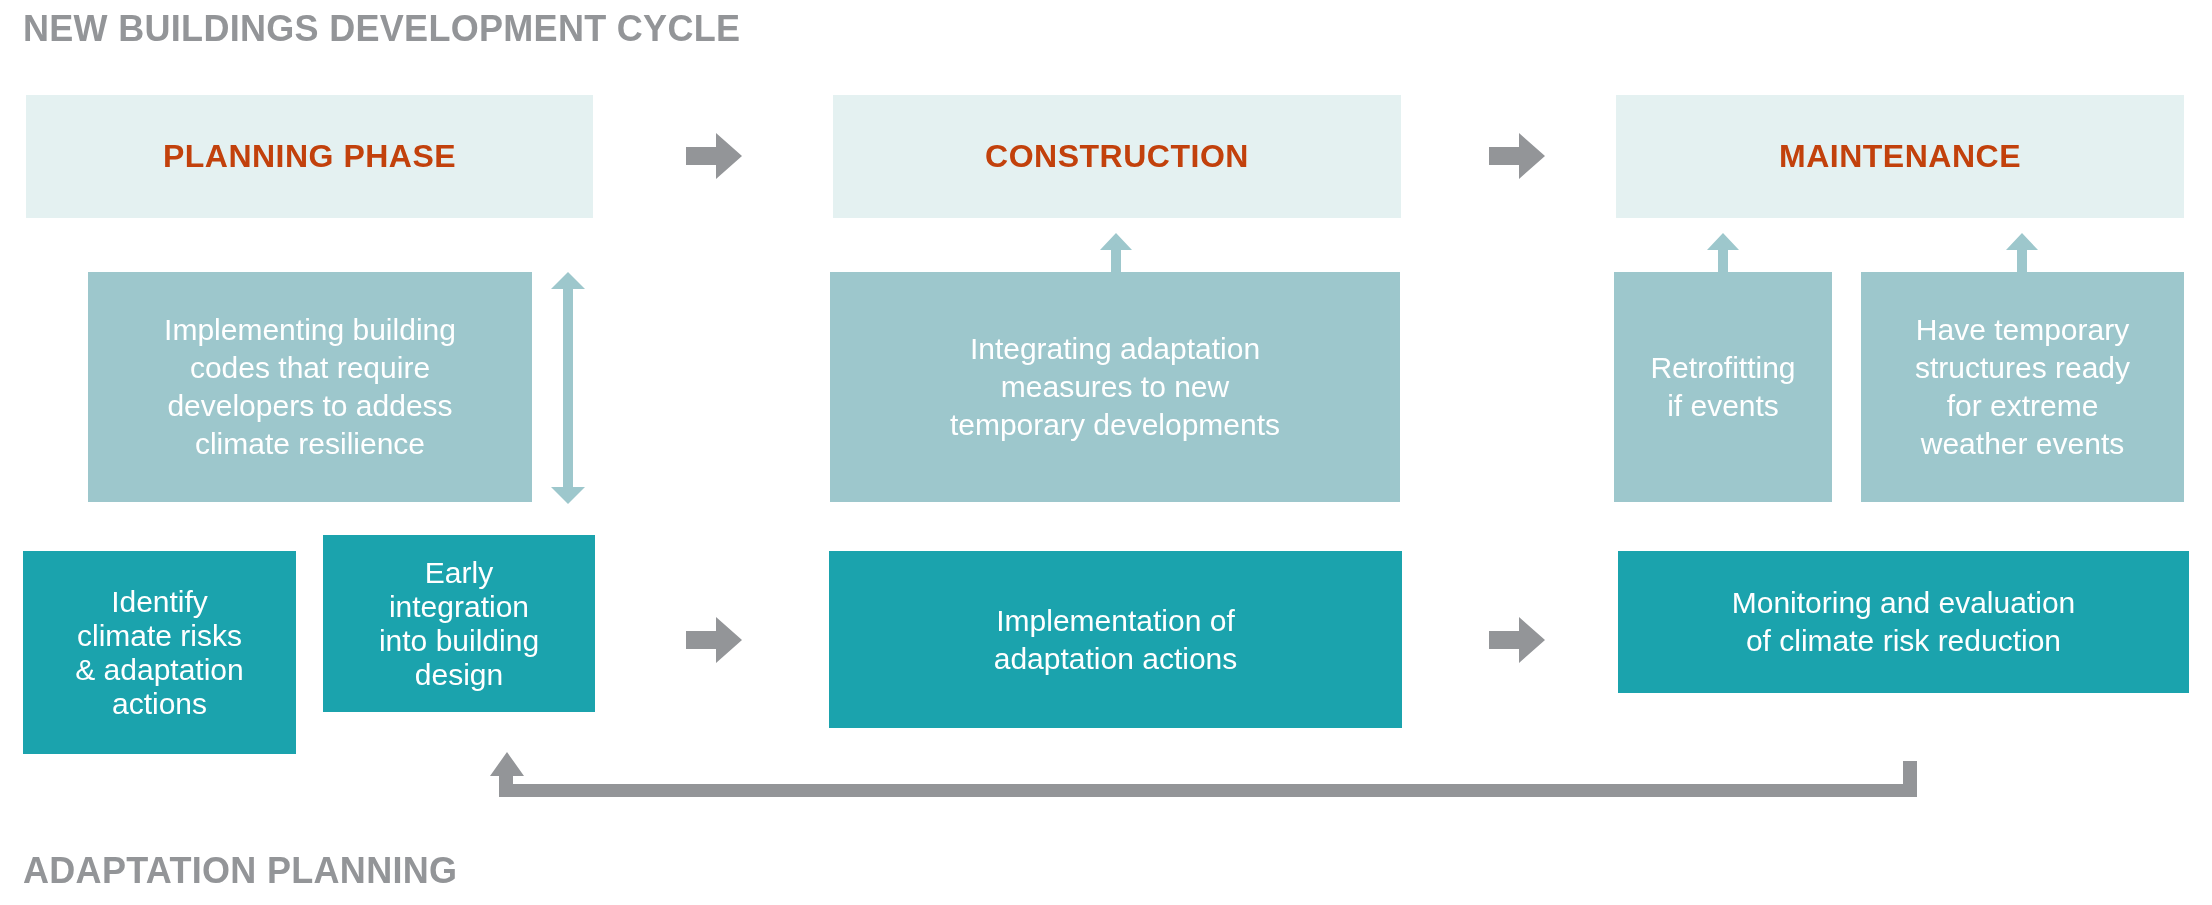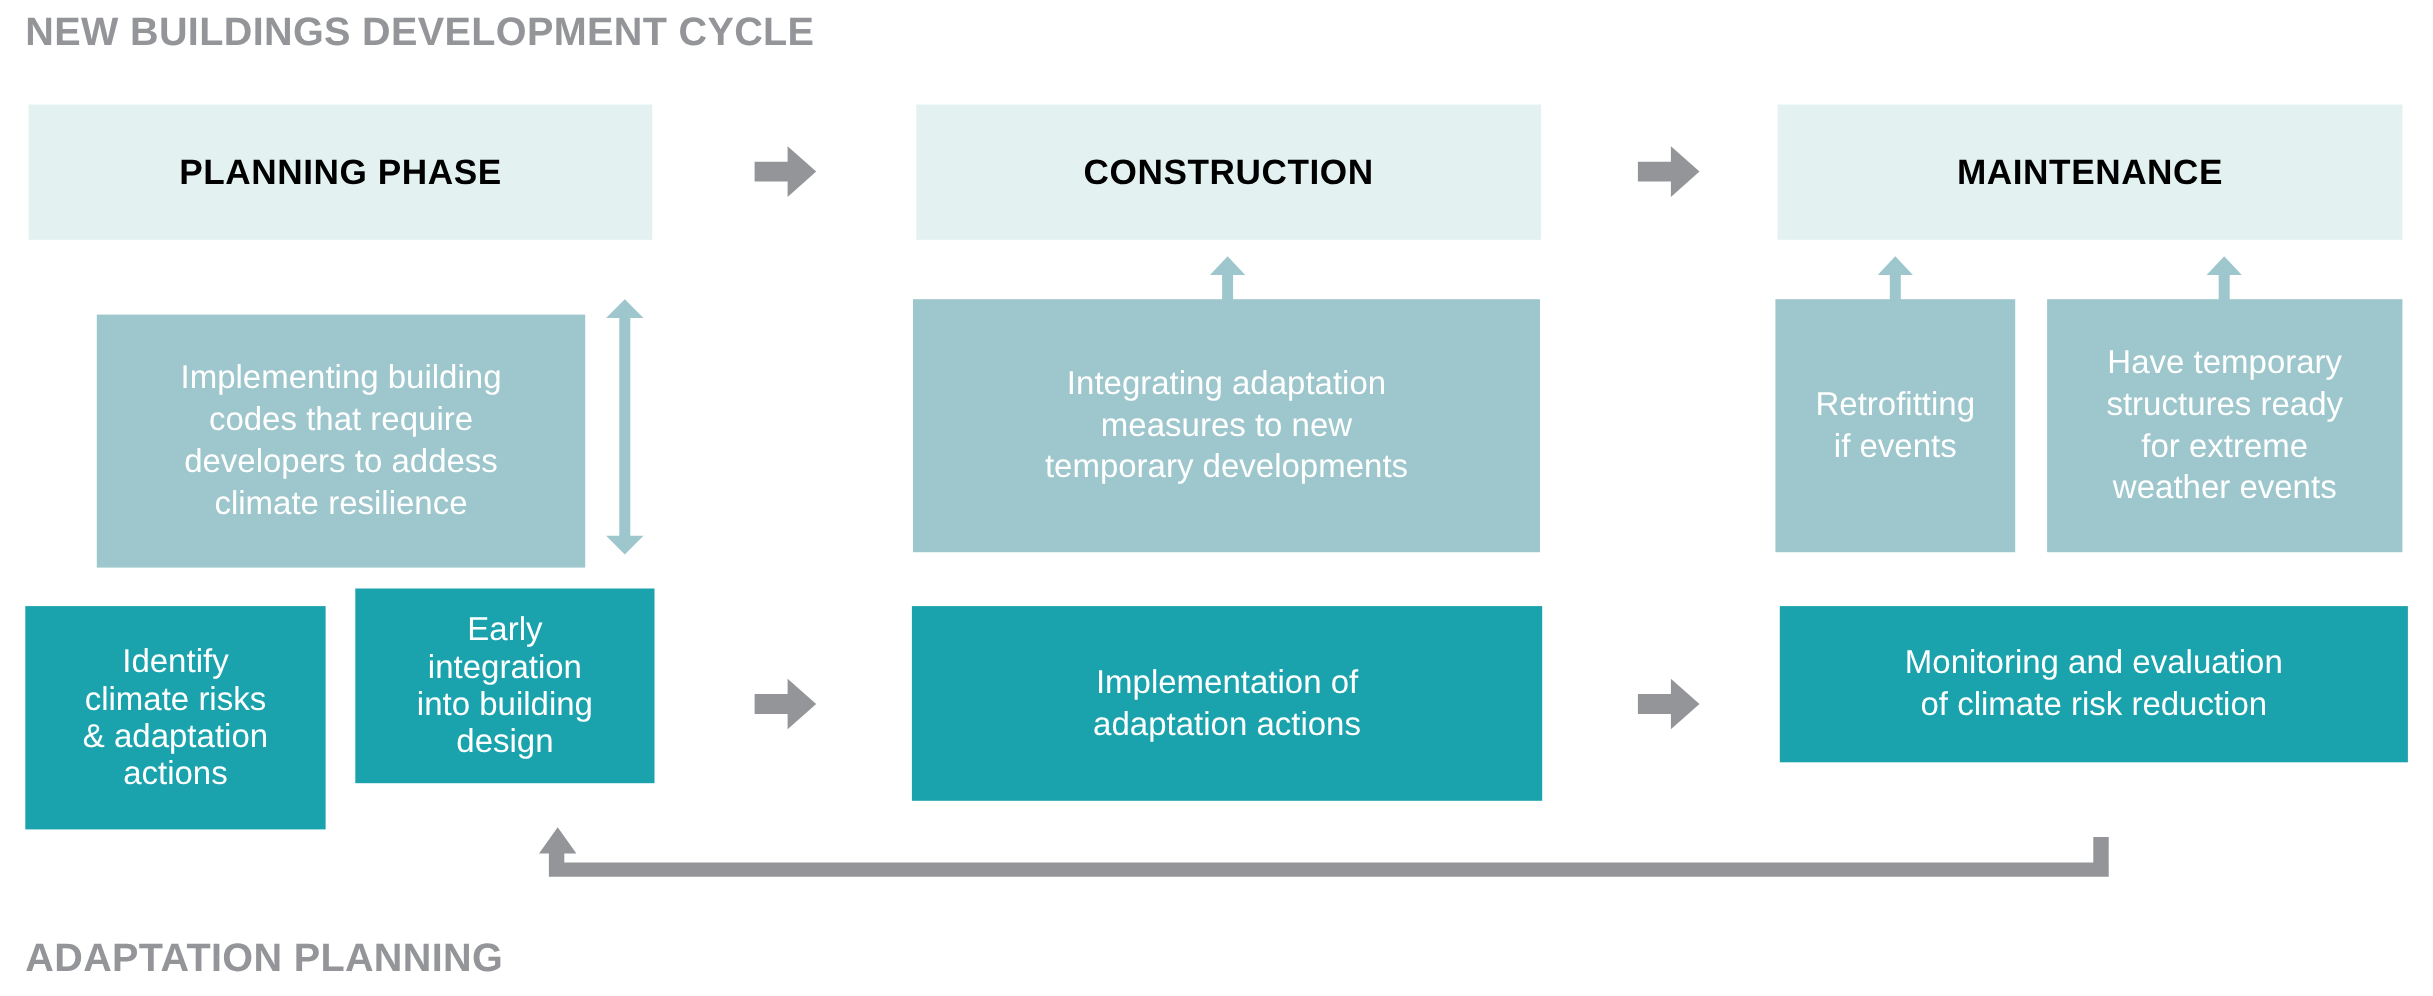--- a/index.html
+++ b/index.html
@@ -1,21 +1,21 @@
 <!DOCTYPE html>
 <html><head>
 <meta charset="utf-8">
 <style>
   html, body { margin:0; padding:0; background:#ffffff; }
   body { width:2212px; height:905px; position:relative; overflow:hidden;
          font-family:"Liberation Sans", "DejaVu Sans", sans-serif; }
   .abs { position:absolute; box-sizing:border-box; }
   .section-title { color:#939598; font-weight:bold; font-size:36px; letter-spacing:0.3px; white-space:nowrap; }
   .phase { background:#e4f1f1; display:flex; align-items:center; justify-content:center;
-           color:#000000; font-weight:bold; font-size:32px; letter-spacing:0.5px; }
+           color:#c2410c; font-weight:bold; font-size:32px; letter-spacing:0.5px; }
   .mid { background:#9dc7cc; display:flex; align-items:center; justify-content:center; text-align:center;
          color:#ffffff; font-size:30px; line-height:38px; padding:0 20px; }
   .act { background:#1ba3ad; display:flex; align-items:center; justify-content:center; text-align:center;
          color:#ffffff; font-size:30px; line-height:34px; padding:0 12px; }
   .act.wide { line-height:38px; }
   .txt { white-space:pre-line; }
   svg { position:absolute; overflow:visible; }
 </style>
 </head>
 <body>
@@ -33,21 +33,21 @@
   <span>MAINTENANCE</span>
 </div>
 
 <svg style="left:686px; top:133px;" width="57" height="46">
   <polygon points="0,14 30,14 30,0 56,23 30,46 30,32 0,32" fill="#939598"></polygon>
 </svg>
 <svg style="left:1489px; top:133px;" width="57" height="46">
   <polygon points="0,14 30,14 30,0 56,23 30,46 30,32 0,32" fill="#939598"></polygon>
 </svg>
 
-<div class="abs mid" style="left:88px; top:272px; width:444px; height:230px;margin-top:14px;">
+<div class="abs mid" style="left:88px; top:272px; width:444px; height:230px;">
   <span class="txt">Implementing building
 codes that require
 developers to addess
 climate resilience</span>
 </div>
 <div class="abs mid" style="left:830px; top:272px; width:570px; height:230px;">
   <span class="txt">Integrating adaptation
 measures to new
 temporary developments</span>
 </div>

